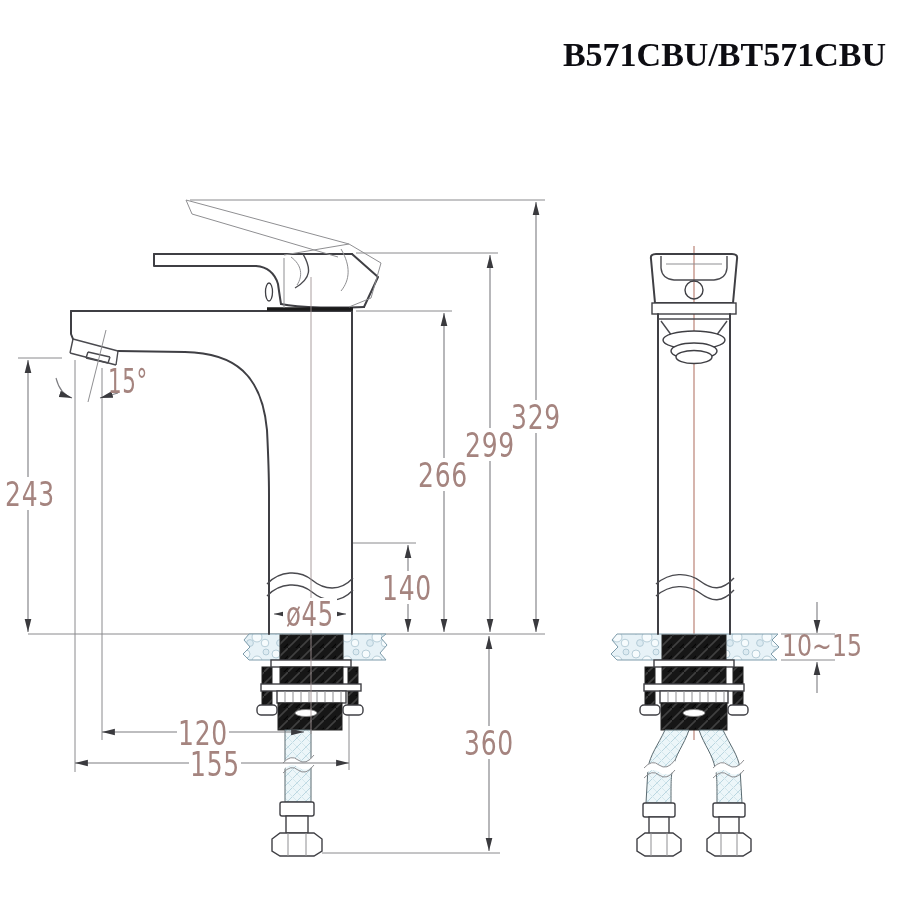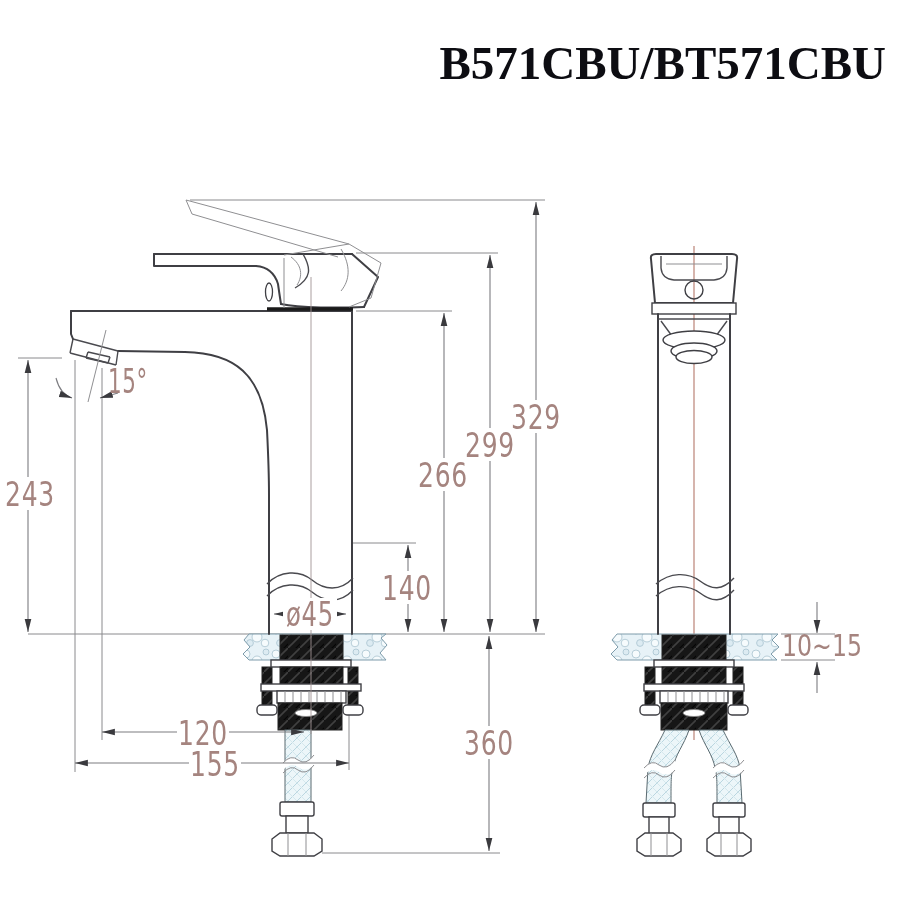--- a/index.html
+++ b/index.html
@@ -1,19 +1,19 @@
 <!DOCTYPE html>
 <html style="--c-dim_text: #a5847f; --c-centerline: #b5776a; --c-outline: #3f3f44; --c-counter_fill: #e7f2f7; --c-counter_edge: #7e9cab; --c-black_part: #161616; --c-hose_fill: #ecf6f9;"><head>
 <meta charset="utf-8">
 <style>
   html,body{margin:0;padding:0;background:#ffffff;}
   #canvas{position:relative;width:900px;height:900px;background:#fff;overflow:hidden;
           font-family:"Liberation Sans",sans-serif;}
   #title{position:absolute;top:36px;left:0;width:886px;text-align:right;
-         font-family:"Liberation Serif",serif;font-weight:bold;font-size:47px;
+         font-family:"Liberation Serif",serif;font-weight:bold;font-size:34px;
          color:#0d0d12;letter-spacing:0px;}
   svg{position:absolute;top:0;left:0;}
   .ln{stroke:#3f3f44;stroke-width:2;fill:none;stroke-linejoin:round;stroke-linecap:round;}
   .ln15{stroke:#4a4a4f;stroke-width:1.4;fill:none;stroke-linejoin:round;}
   .thin{stroke:#8f8f92;stroke-width:1;fill:none;}
   .dim{stroke:#7c7c80;stroke-width:1.1;fill:none;}
   .ext{stroke:#8a8a8d;stroke-width:1;fill:none;}
   .cl{stroke:#a09394;stroke-width:0.9;fill:none;}
   .cl-red{stroke:var(--c-centerline,#b5776a);stroke-width:1.1;fill:none;}
   .dim-text{fill:var(--c-dim_text,#a5847f);font-family:"DejaVu Sans",sans-serif;

